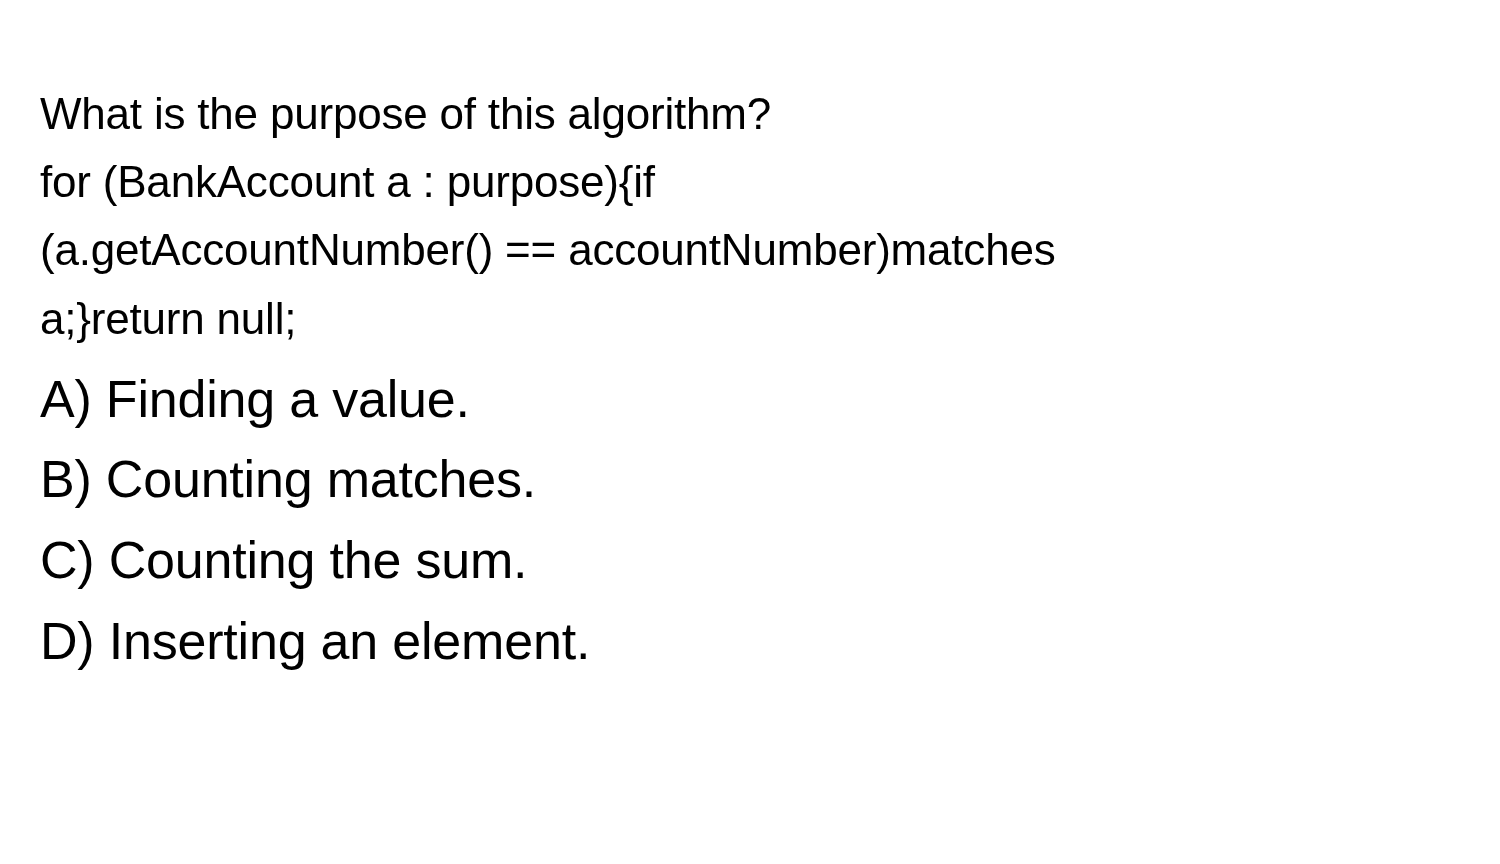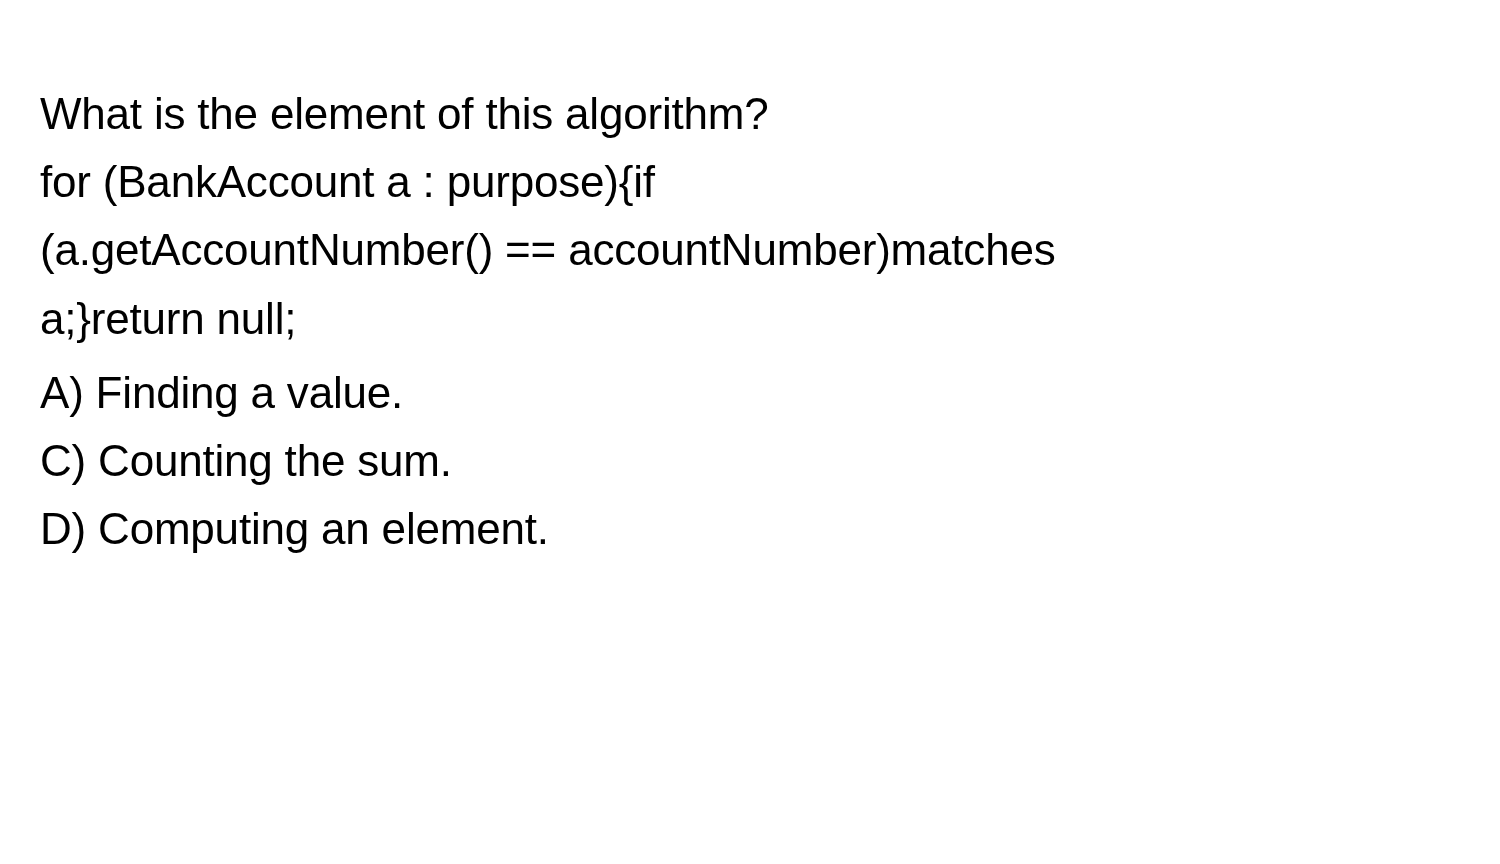--- a/index.html
+++ b/index.html
@@ -20,34 +20,35 @@
     font-weight: 400;
     letter-spacing: -0.2px;
   }
   .question-block {
     margin-bottom: 6px;
   }
   .options-block {
     margin-top: 6px;
   }
   .option {
-    font-size: 44px;
+    font-size: 52px;
     line-height: 1.55;
     font-weight: 400;
     letter-spacing: -0.2px;
   }
 </style>
 </head>
 <body>
 
 <div class="content">
   <div class="question-block">
-    <div class="line">What is the element of this algorithm?</div>
+    <div class="line">What is the purpose of this algorithm?</div>
     <div class="line">for (BankAccount a : purpose){if</div>
     <div class="line">(a.getAccountNumber() == accountNumber)matches</div>
     <div class="line">a;}return null;</div>
   </div>
   <div class="options-block">
     <div class="option">A) Finding a value.</div>
+    <div class="option">B) Counting matches.</div>
     <div class="option">C) Counting the sum.</div>
-    <div class="option">D) Computing an element.</div>
+    <div class="option">D) Inserting an element.</div>
   </div>
 </div>
 
 </body></html>

